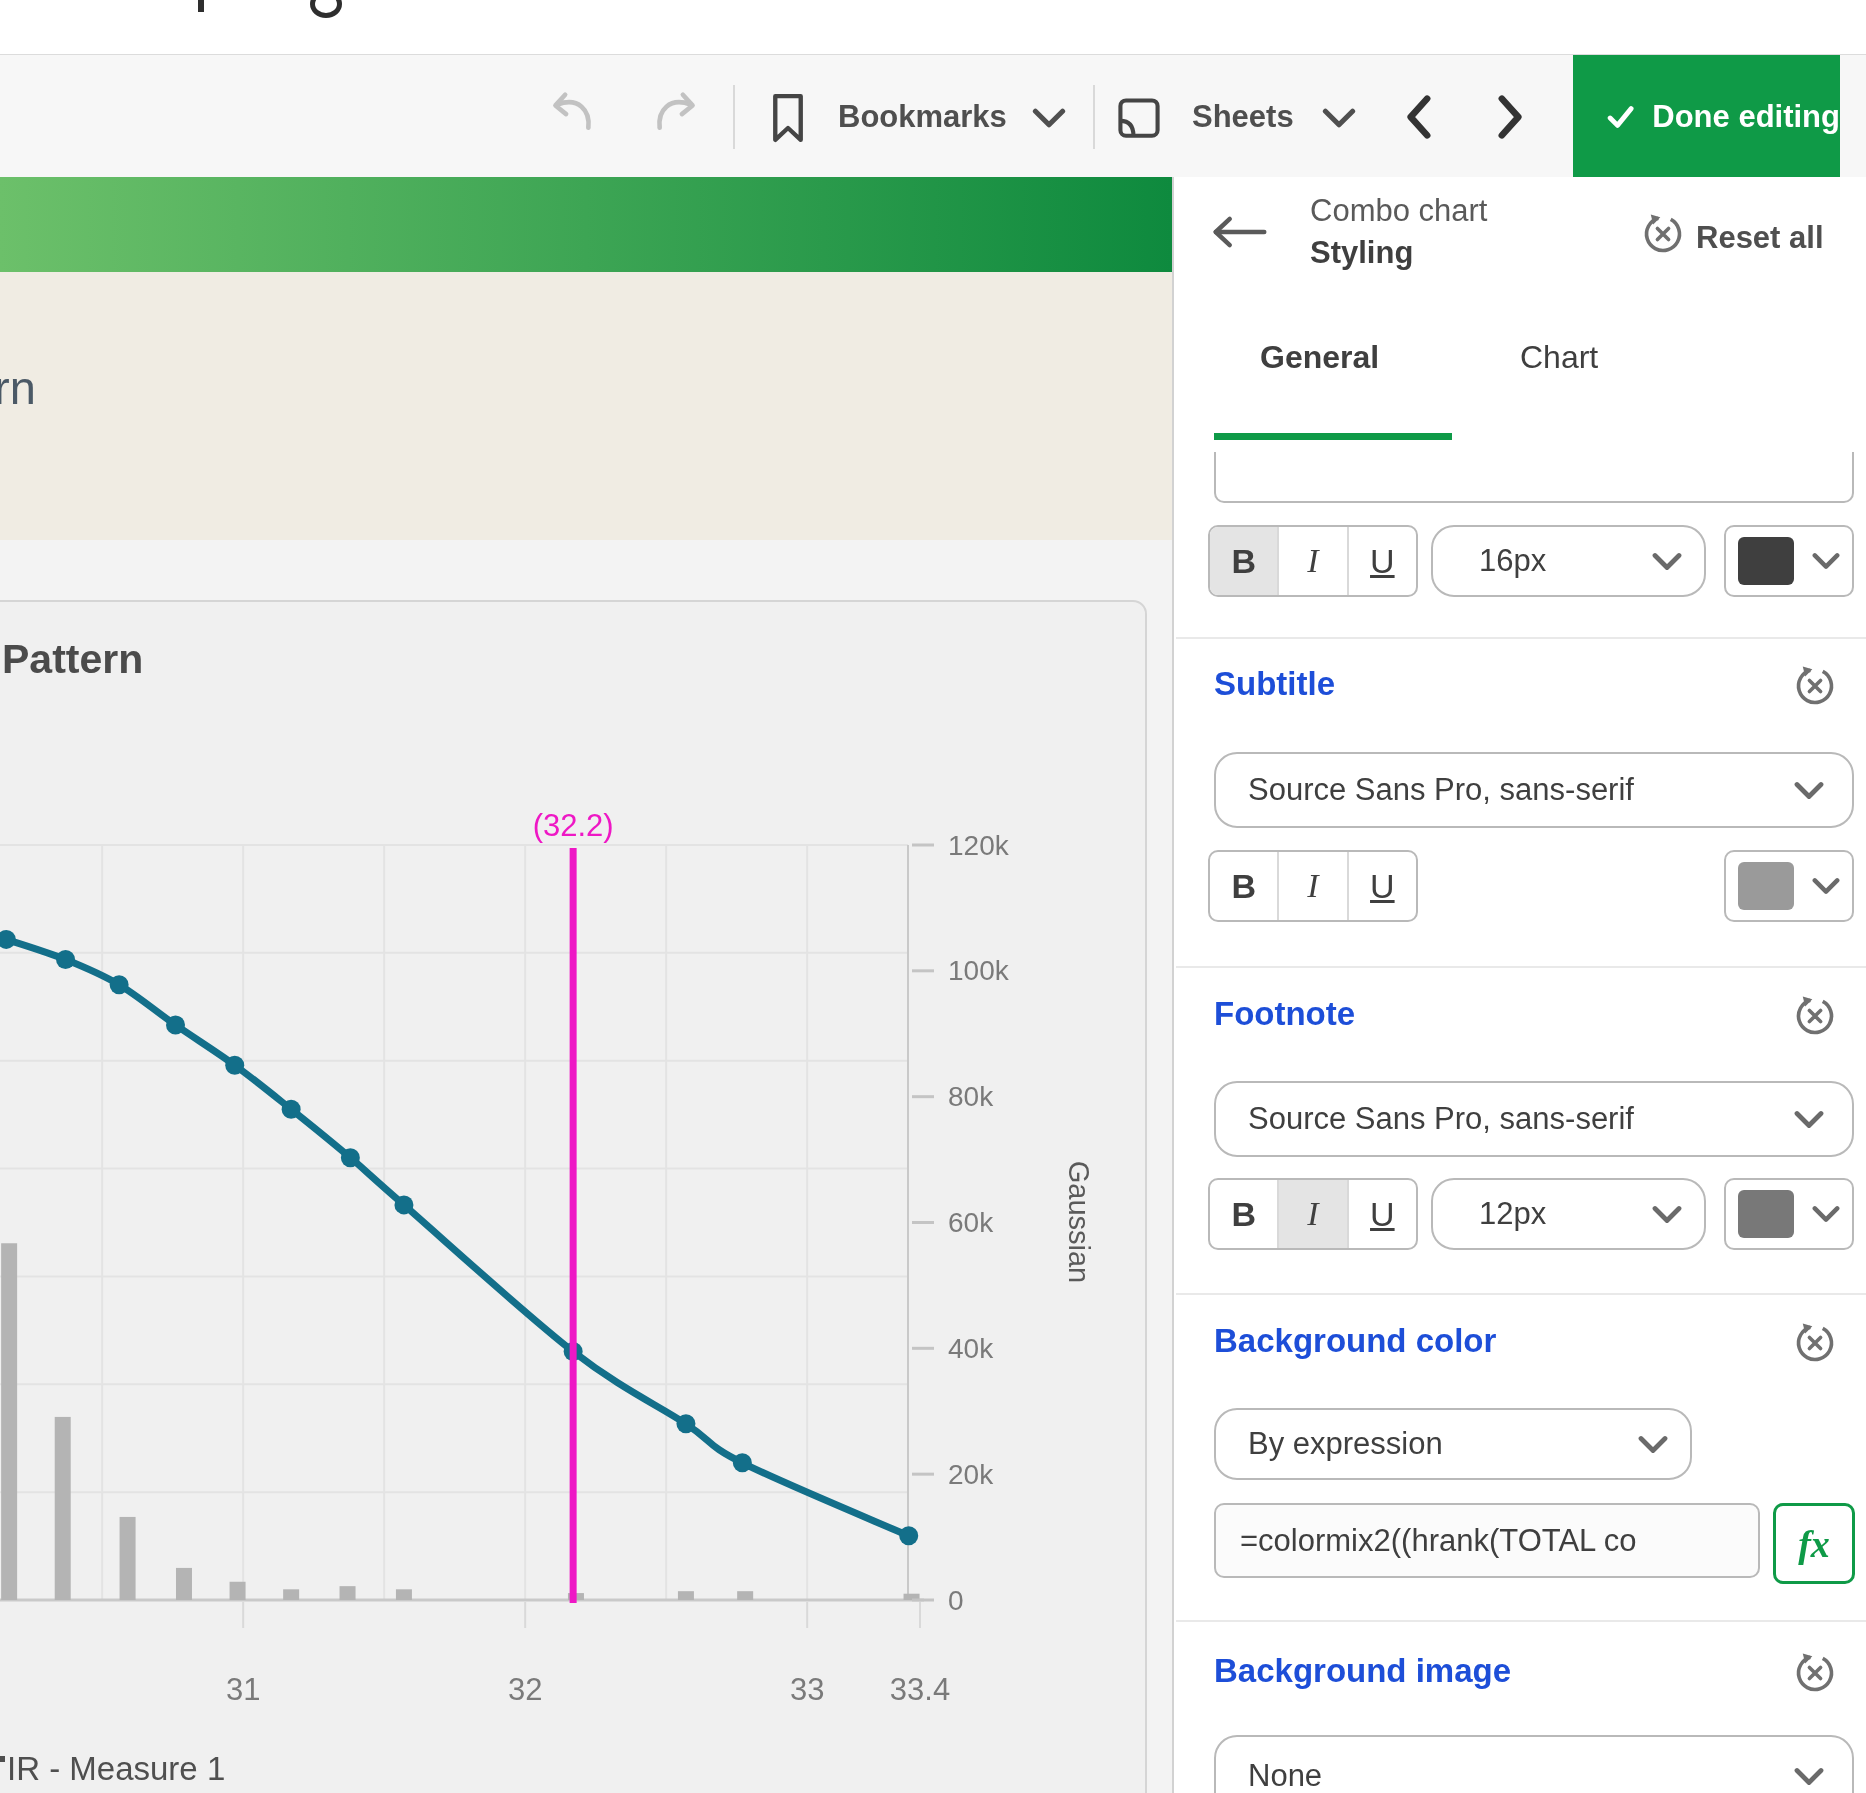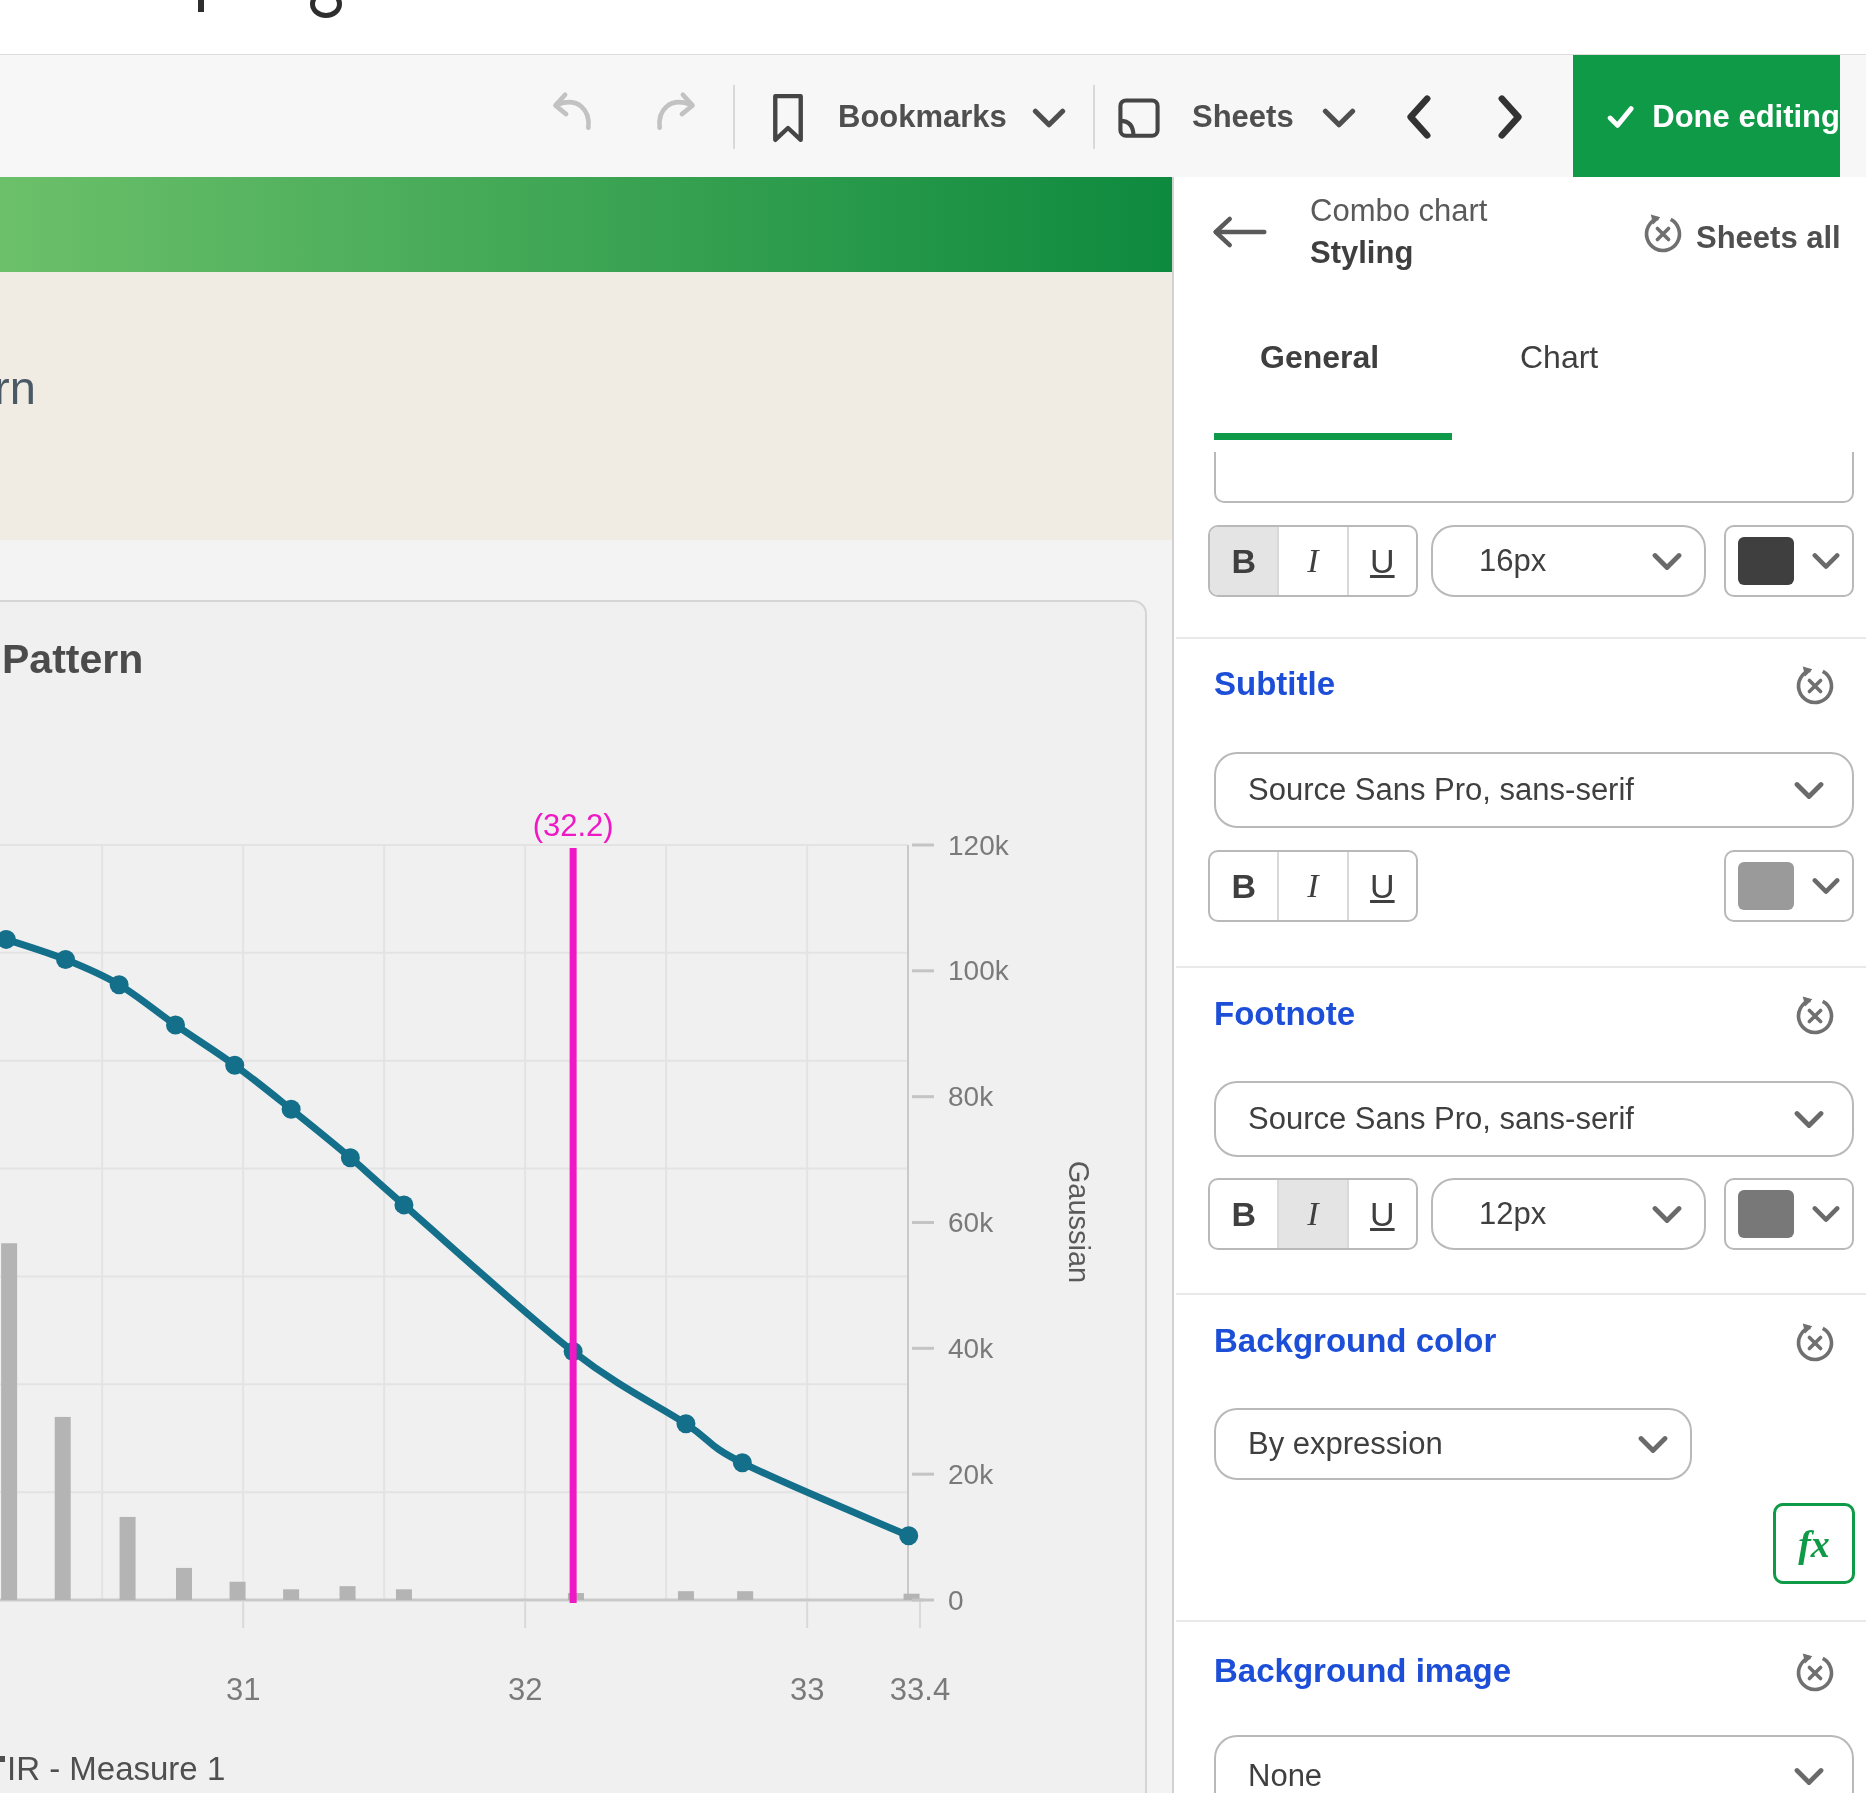--- a/index.html
+++ b/index.html
@@ -227,21 +227,21 @@
       </svg>
     </div>
     <div class="abs hd-title1">Combo chart</div>
     <div class="abs hd-title2">Styling</div>
     <div class="abs reset-all">
       <span class="reset-ic-slot"><svg width="46" height="46" viewBox="0 0 24 24" fill="none">
   <circle cx="12" cy="12" r="8.6" stroke="#707070" stroke-width="1.9" stroke-dasharray="47 8" transform="rotate(-62 12 12)"></circle>
   <polygon points="5.6,1.8 10.6,3.2 6.9,7.0" fill="#707070"></polygon>
   <path d="M9.1 9.1 L14.9 14.9 M14.9 9.1 L9.1 14.9" stroke="#707070" stroke-width="1.9" stroke-linecap="round"></path>
 </svg></span>
-      <span>Sheets all</span>
+      <span>Reset all</span>
     </div>
 
     <div class="abs tab" style="left:86px;font-weight:700;">General</div>
     <div class="abs tab" style="left:346px;">Chart</div>
     <div class="abs tab-underline"></div>
 
     <div class="abs ctl cut-dd"></div>
 
     <div class="abs ctl biu" style="left:34px;top:348px;width:210px;height:72px;">
       <div class="cell active b-l">B</div>
@@ -326,20 +326,23 @@
   <circle cx="12" cy="12" r="8.6" stroke="#707070" stroke-width="1.9" stroke-dasharray="47 8" transform="rotate(-62 12 12)"></circle>
   <polygon points="5.6,1.8 10.6,3.2 6.9,7.0" fill="#707070"></polygon>
   <path d="M9.1 9.1 L14.9 14.9 M14.9 9.1 L9.1 14.9" stroke="#707070" stroke-width="1.9" stroke-linecap="round"></path>
 </svg></div>
     <div class="abs ctl dd" style="left:40px;top:1231px;width:478px;height:72px;padding:0 22px 0 32px;">
       <span>By expression</span>
       <svg class="chev" width="30" height="19" viewBox="0 0 20 12" fill="none" stroke="#6a6a6a" stroke-width="3.2" stroke-linecap="round" stroke-linejoin="round">
           <path d="M2 2 L10 10 L18 2"></path>
         </svg>
     </div>
+    <div class="abs ctl expr-input" style="top:1326px;">
+      <span>=colormix2((hrank(TOTAL co</span>
+    </div>
     <div class="abs fx-btn" style="top:1326px;justify-content:center;">
       <span>fx</span>
     </div>
 
     <div class="abs divider" style="top:1443px;"></div>
 
     <div class="abs sec-head" style="top:1475px;">Background image</div>
     <div class="abs reset-ic reset-ic-slot" style="top:1473px;"><svg width="46" height="46" viewBox="0 0 24 24" fill="none">
   <circle cx="12" cy="12" r="8.6" stroke="#707070" stroke-width="1.9" stroke-dasharray="47 8" transform="rotate(-62 12 12)"></circle>
   <polygon points="5.6,1.8 10.6,3.2 6.9,7.0" fill="#707070"></polygon>

